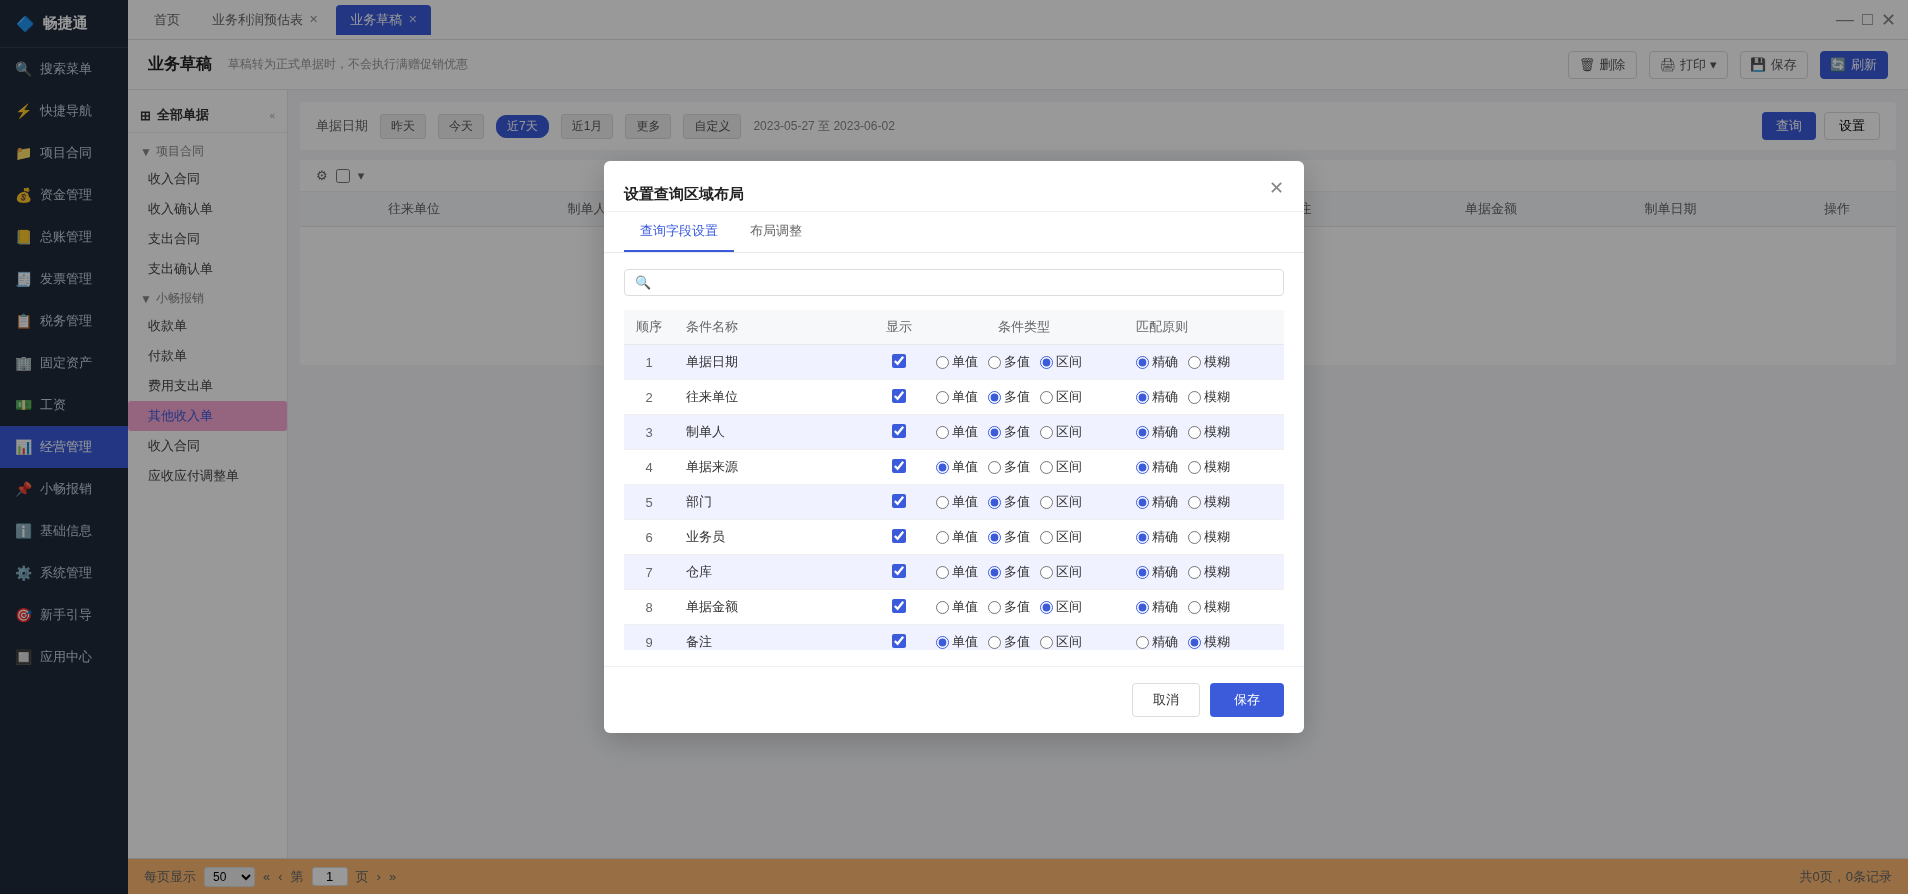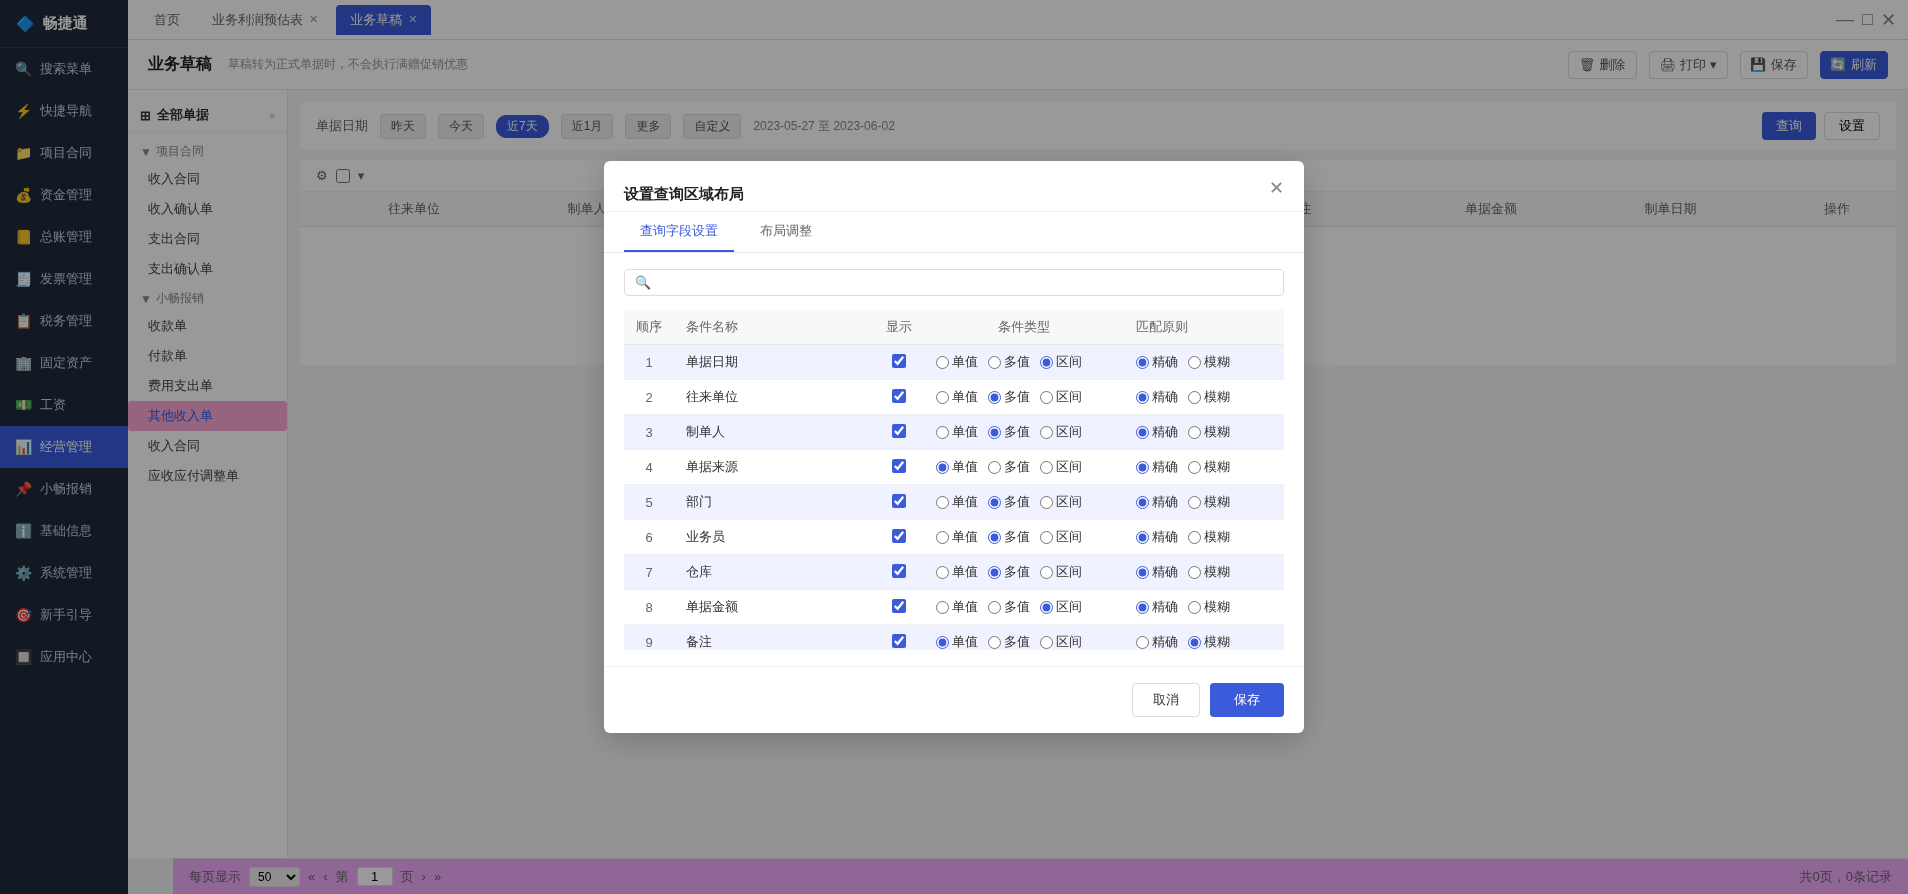--- a/index.html
+++ b/index.html
@@ -34,30 +34,30 @@
     .filter-label { color: #666; }
     .filter-btn { padding: 3px 10px; border: 1px solid #ddd; border-radius: 3px; cursor: pointer; font-size: 12px; color: #555; }
     .filter-btn.active { background: #3b5bdb; color: #fff; border-color: #3b5bdb; }
     .date-range { color: #888; font-size: 12px; }
 
     
     .table-area { background: #fff; border-radius: 4px; }
     .table-toolbar { padding: 8px 16px; display: flex; align-items: center; gap: 8px; border-bottom: 1px solid #f0f0f0; }
 
     
-    .bottom-bar { position: fixed; bottom: 0; left: 128px; right: 0; height: 36px; background: #f0abfc; border-top: 1px solid #e0e0e0; display: flex; align-items: center; padding: 0 16px; gap: 8px; font-size: 13px; color: #666; margin-left: 45px; }
+    .bottom-bar { position: fixed; bottom: 0; left: 128px; right: 0; height: 36px; background: #fdba74; border-top: 1px solid #e0e0e0; display: flex; align-items: center; padding: 0 16px; gap: 8px; font-size: 13px; color: #666; }
     .page-size-select { border: 1px solid #ddd; border-radius: 3px; padding: 1px 4px; font-size: 12px; }
 
     
     .modal-overlay { position: fixed; top: 0; left: 0; right: 0; bottom: 0; background: rgba(0,0,0,0.4); z-index: 1000; display: flex; align-items: center; justify-content: center; }
     .modal { background: #fff; border-radius: 6px; width: 700px; max-height: 640px; display: flex; flex-direction: column; box-shadow: 0 8px 32px rgba(0,0,0,0.2); }
     .modal-header { padding: 16px 20px 0 20px; display: flex; align-items: center; justify-content: space-between; border-bottom: 1px solid #f0f0f0; }
     .modal-title { font-size: 15px; font-weight: bold; color: #222; }
     .modal-close { font-size: 18px; cursor: pointer; color: #888; padding-bottom: 12px; }
-    .modal-tabs { display: flex; gap: 10px; padding: 0 20px; border-bottom: 1px solid #e8e8e8; }
+    .modal-tabs { display: flex; gap: 0; padding: 0 20px; border-bottom: 1px solid #e8e8e8; }
     .modal-tab { padding: 10px 16px; font-size: 13px; cursor: pointer; color: #666; border-bottom: 2px solid transparent; }
     .modal-tab.active { color: #3b5bdb; border-bottom: 2px solid #3b5bdb; }
     .modal-body { flex: 1; overflow: auto; padding: 16px 20px; }
     .modal-footer { padding: 16px 20px; display: flex; justify-content: flex-end; gap: 10px; border-top: 1px solid #f0f0f0; }
 
     
     .search-box { display: flex; align-items: center; border: 1px solid #ddd; border-radius: 4px; padding: 5px 10px; gap: 6px; width: 100%; margin-bottom: 14px; }
     .search-box input { border: none; outline: none; font-size: 13px; flex: 1; color: #333; }
 
     

